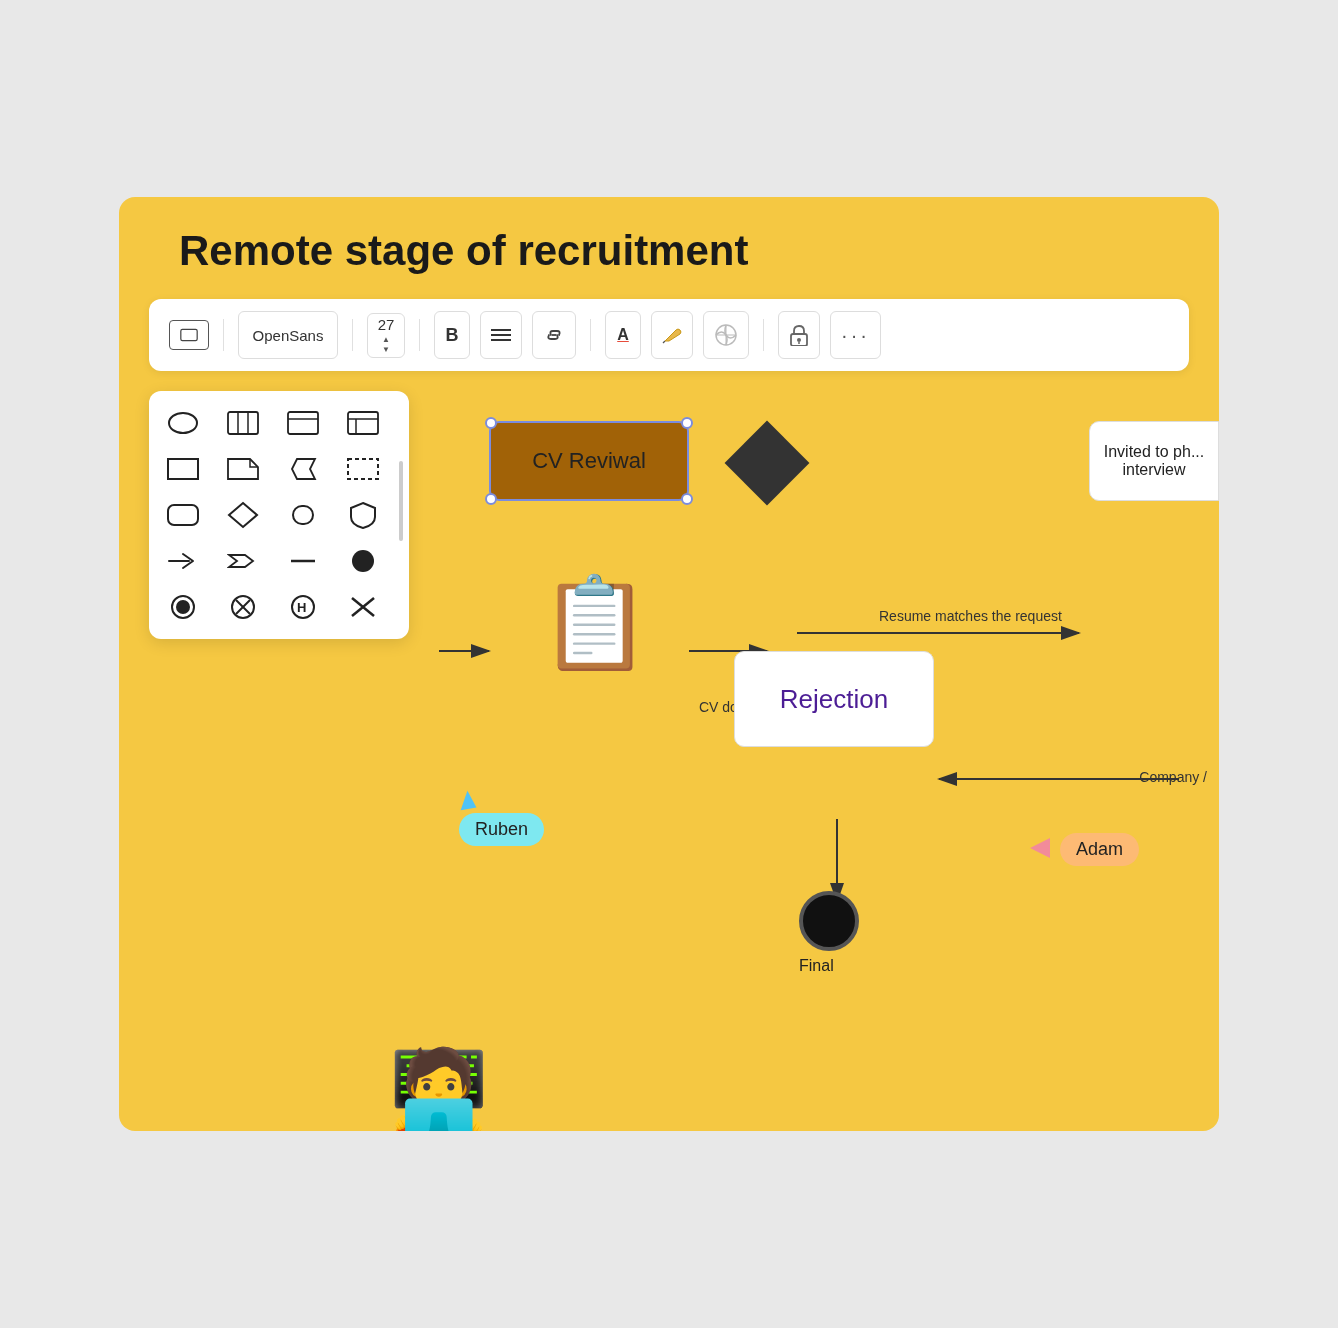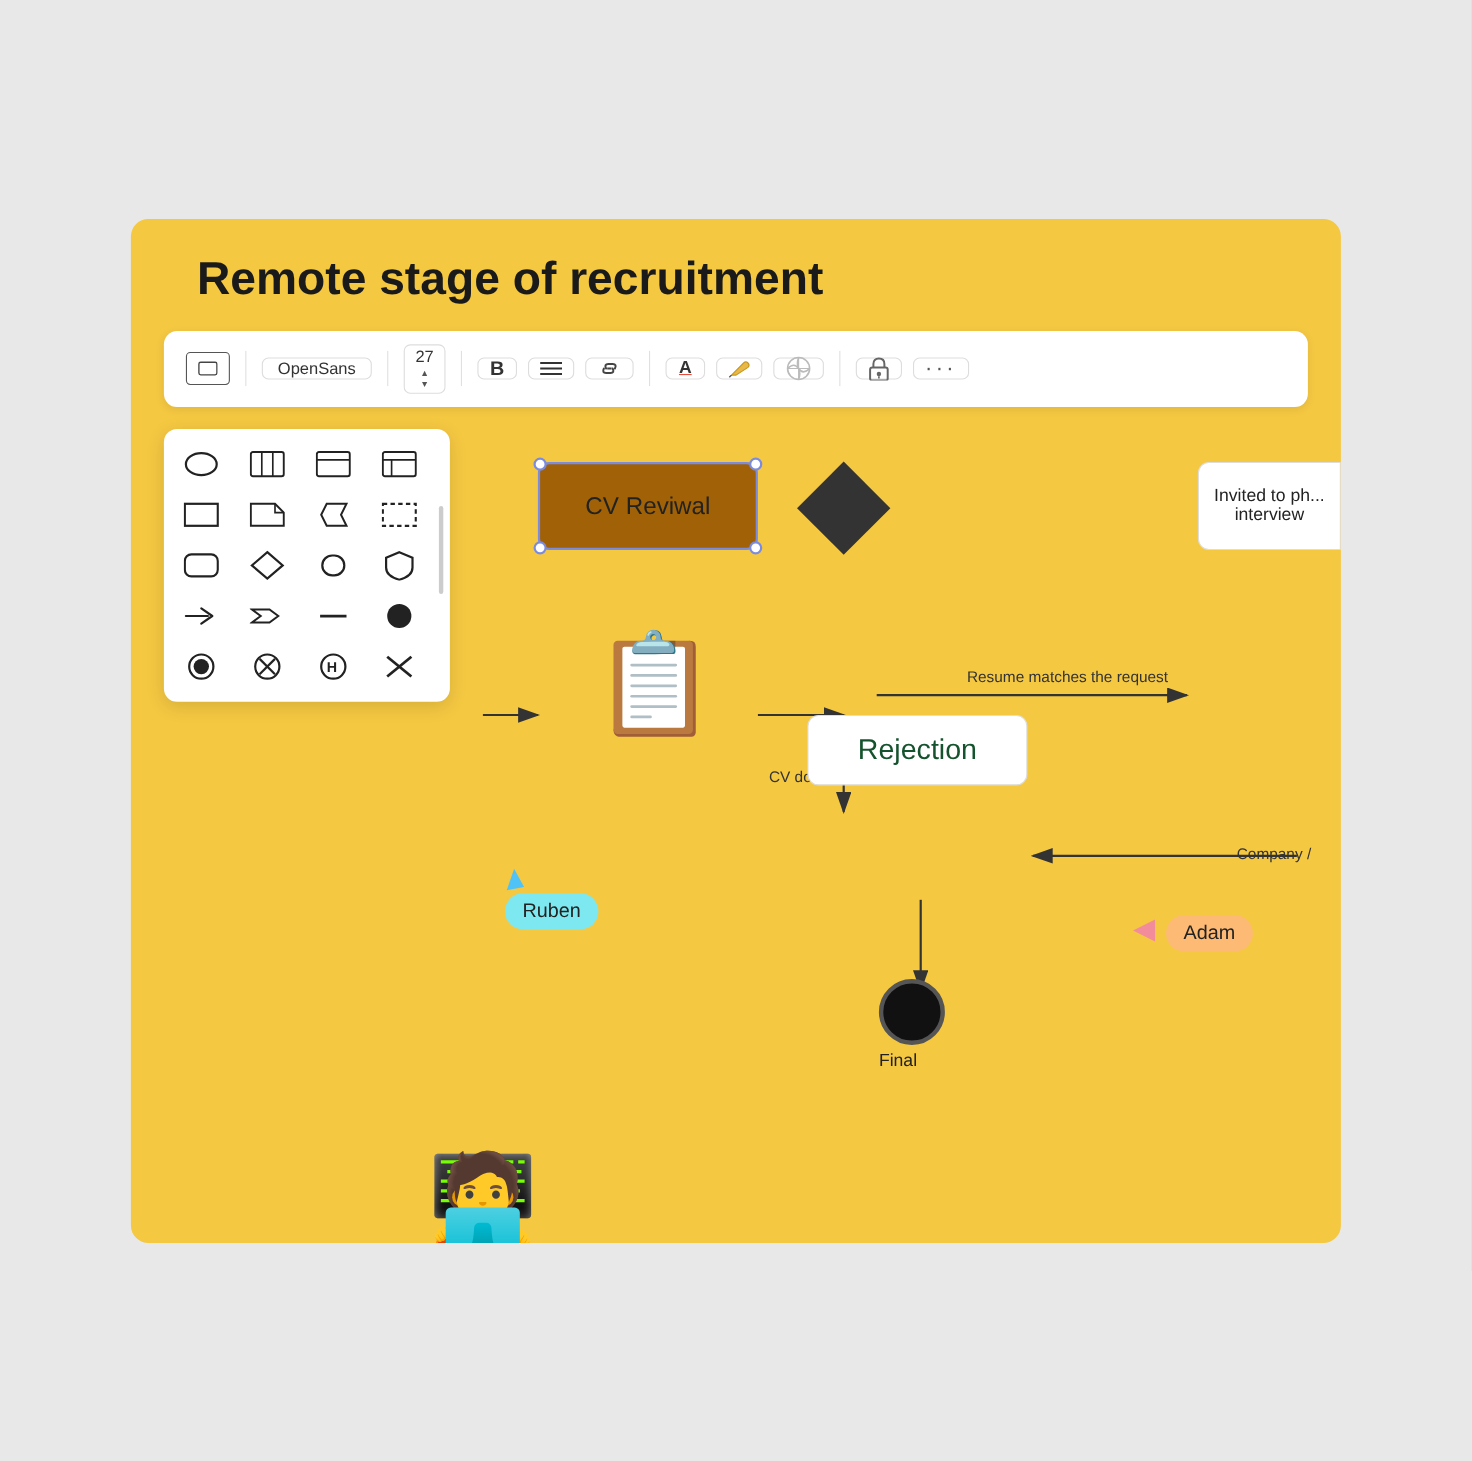--- a/index.html
+++ b/index.html
@@ -47,21 +47,21 @@
       background: #fff;
       border-radius: 6px;
       padding: 6px 10px;
       cursor: pointer;
       display: flex;
       align-items: center;
       justify-content: center;
       font-size: 14px;
       color: #333;
       min-width: 36px;
-      height: 20px;
+      height: 48px;
     }
     .toolbar-shape-btn {
       border: 1.5px solid #555;
       background: #fff;
       border-radius: 4px;
       width: 40px;
       height: 30px;
       display: flex;
       align-items: center;
       justify-content: center;
@@ -194,30 +194,30 @@
       background: #333;
       transform: rotate(45deg);
     }
 
     
     .node-rejection {
       position: absolute;
       top: 280px;
       left: 615px;
       width: 200px;
-      height: 64px;
+      height: 96px;
       border: 1.5px solid #ddd;
       background: #fff;
       border-radius: 10px;
       display: flex;
       align-items: center;
       justify-content: center;
       font-size: 26px;
       font-weight: 400;
-      color: #14532d;
+      color: #4c1d95;
     }
 
     
     .node-final-wrap {
       position: absolute;
       top: 520px;
       left: 680px;
       display: flex;
       flex-direction: column;
       align-items: flex-start;
@@ -555,21 +555,21 @@
       <line x1="648" y1="312" x2="648" y2="368" stroke="#333" stroke-width="2" marker-end="url(#arrowhead)"></line>
 
       <line x1="718" y1="448" x2="718" y2="530" stroke="#333" stroke-width="2" marker-end="url(#arrowhead)"></line>
 
       <line x1="1060" y1="408" x2="820" y2="408" stroke="#333" stroke-width="2" marker-end="url(#arrowhead)"></line>
 
     </svg>
 
     <div class="arrow-label" style="top:236px; left:760px; width:120px; line-height:1.3;">Resume matches the request</div>
     <div class="arrow-label" style="top:328px; left:580px;">CV doesn't fit</div>
-    <div class="arrow-label" style="top:398px; right:27px;">Company /</div>
+    <div class="arrow-label" style="top:398px; right:12px;">Company /</div>
 
     <div class="node-cv-revival">
       <div class="handle handle-tl"></div>
       <div class="handle handle-tr"></div>
       <div class="handle handle-bl"></div>
       <div class="handle handle-br"></div>
       <span>CV Reviwal</span>
     </div>
 
     <div class="node-diamond"></div>

